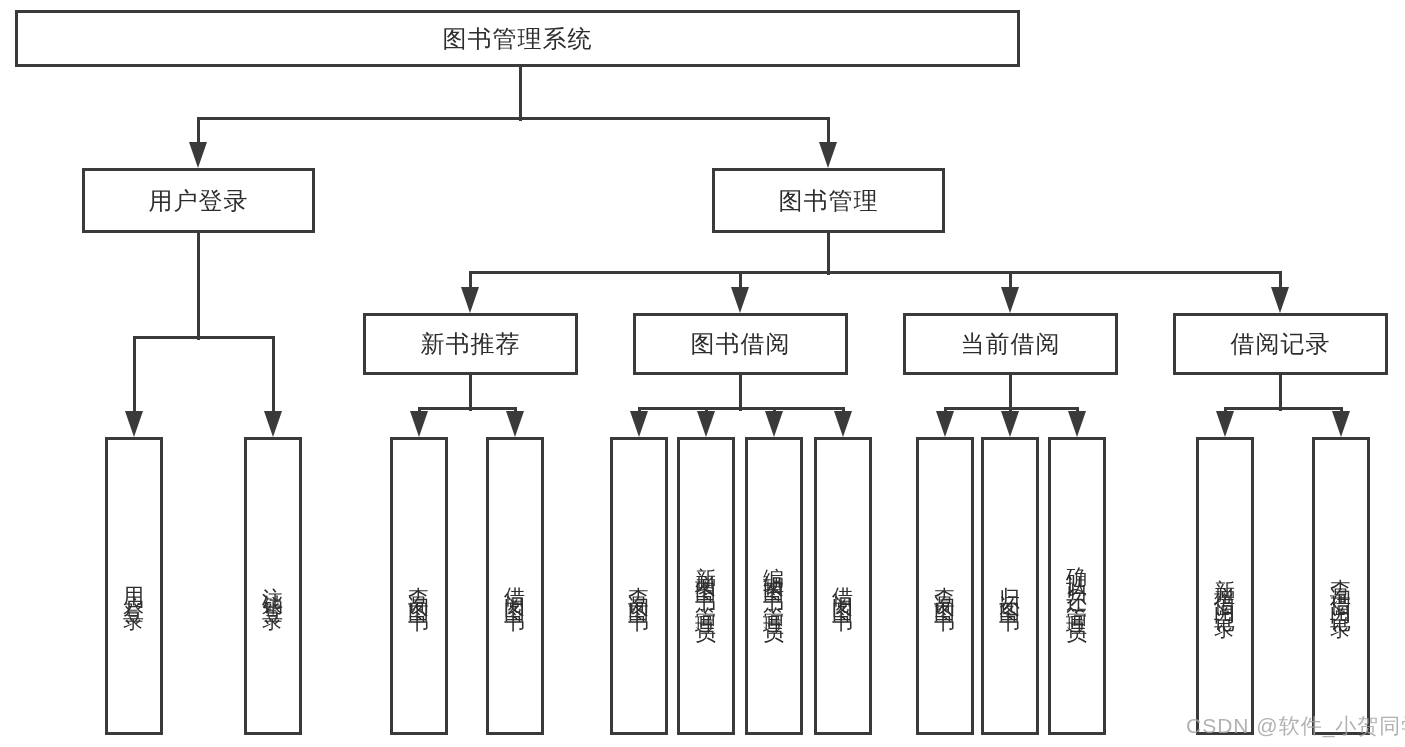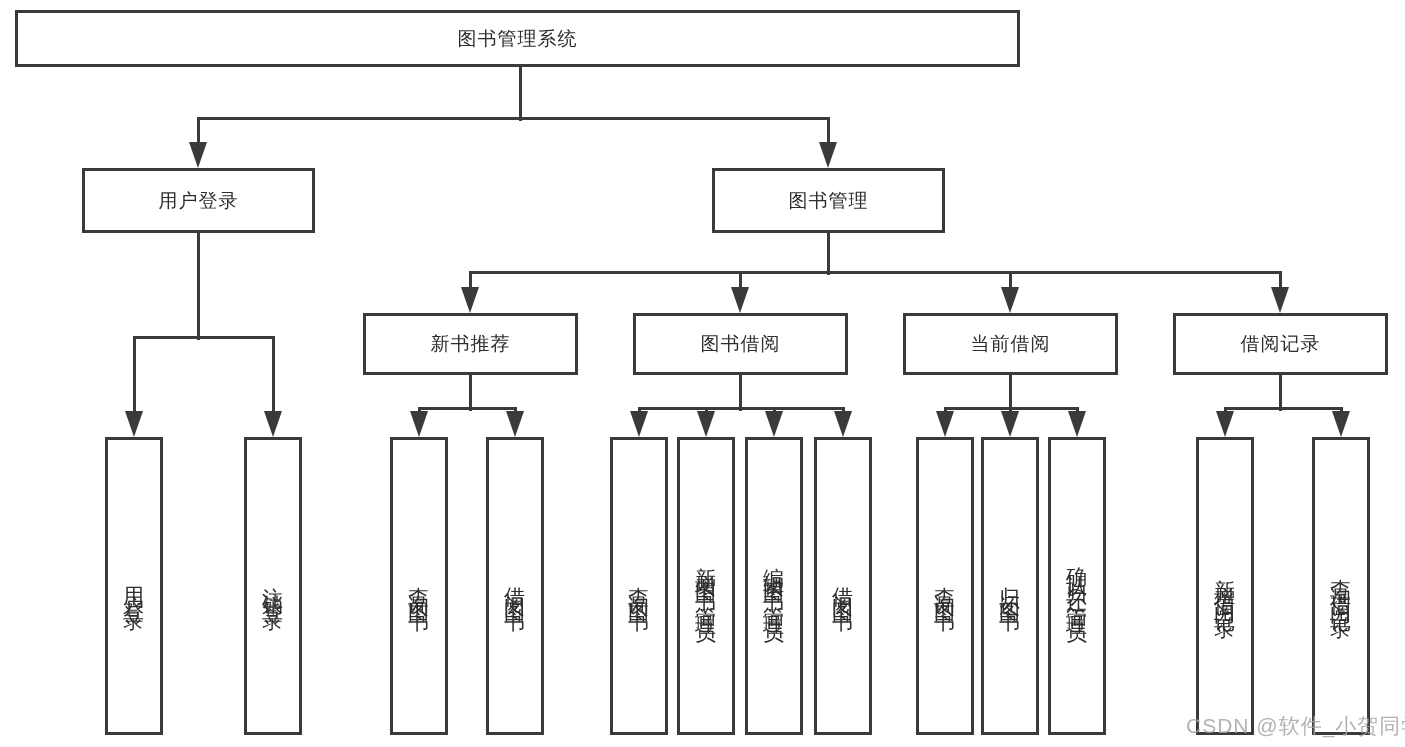--- a/index.html
+++ b/index.html
@@ -7,21 +7,21 @@
     position:relative; width:1405px; height:747px;
     background:#ffffff; overflow:hidden;
     font-family:"Liberation Sans","DejaVu Sans",sans-serif;
     color:#2d2d2d;
   }
   .box {
     position:absolute; box-sizing:border-box;
     border:3px solid #3a3a3a; background:#ffffff;
     display:flex; align-items:center; justify-content:center;
   }
-  .hlabel { font-size:19px; letter-spacing:1px; white-space:nowrap;font-family:Liberation Mono, monospace; }
+  .hlabel { font-size:24px; letter-spacing:1px; white-space:nowrap;font-family:Liberation Mono, monospace; }
   .vtext {
     writing-mode:vertical-rl; text-orientation:mixed;
     font-size:21px; letter-spacing:8px; line-height:1;
   }
   .cl { position:absolute; background:#3a3a3a; }
   .arrow {
     position:absolute; width:0; height:0;
     border-left:9px solid transparent;
     border-right:9px solid transparent;
     border-top:26px solid #3a3a3a;

